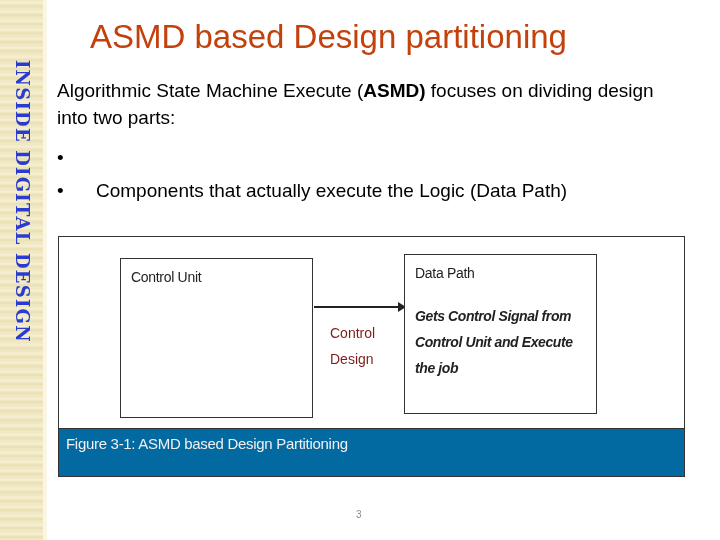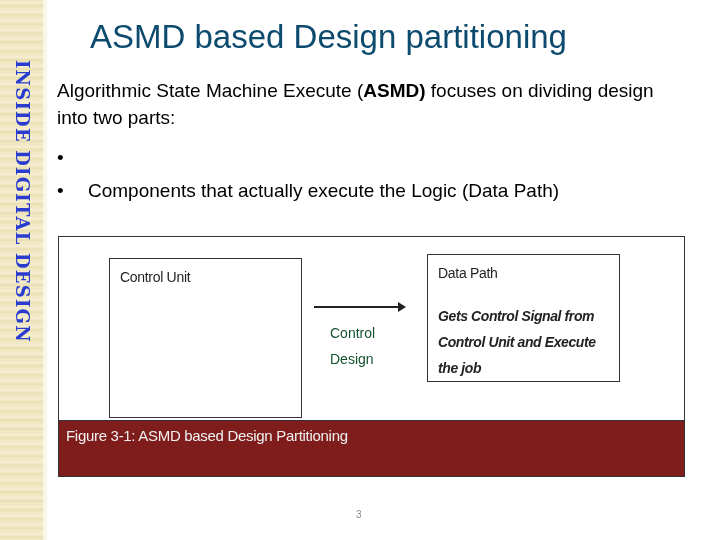--- a/index.html
+++ b/index.html
@@ -42,21 +42,21 @@
       letter-spacing: 1.2px;
       color: #2a3ccf;
       width: 410px;
     }
     .title {
       position: absolute;
       left: 90px;
       top: 18px;
       font-size: 33px;
       font-weight: normal;
-      color: #0c4a6e;
+      color: #c2410c;
       white-space: nowrap;
     }
     .intro {
       position: absolute;
       left: 57px;
       top: 77px;
       width: 610px;
       font-size: 19px;
       line-height: 27px;
     }
@@ -66,21 +66,21 @@
       left: 57px;
       top: 141px;
       margin: 0;
       padding: 0;
       list-style: none;
       font-size: 19px;
       line-height: 33px;
     }
     .bullets li { display: flex; white-space: nowrap; }
     .bullets .dot { width: 26px; }
-    .bullets li.b2 .txt { padding-left: 5px; }
+    .bullets li.b2 .txt { padding-left: 5px; margin-left: 8px; }
 
     .figure {
       position: absolute;
       left: 58px;
       top: 236px;
       width: 627px;
       height: 241px;
       border: 1.5px solid #333;
       box-sizing: border-box;
       background: #fff;
@@ -88,23 +88,23 @@
     .box {
       position: absolute;
       border: 1.5px solid #333;
       box-sizing: border-box;
       background: #fff;
       font-size: 14px;
       color: #222;
     }
     .box .head { position: absolute; left: 10px; top: 10px; letter-spacing: -0.3px; }
     .box .desc { position: absolute; left: 10px; font-style: italic; line-height: 26px; letter-spacing: -0.4px; }
-    .cu { left: 50px; top: 21px; width: 193px; height: 160px; }
+    .cu { left: 61px; top: 21px; width: 193px; height: 160px; }
     .cu .desc { top: 52px; width: 180px; }
-    .dp { left: 345px; top: 17px; width: 193px; height: 128px; margin-left: 23px; }
+    .dp { left: 345px; top: 17px; width: 193px; height: 160px; }
     .dp .desc { top: 48px; width: 180px; font-weight: bold; }
     .arrow {
       position: absolute;
       left: 255px;
       top: 69px;
       width: 86px;
       height: 2px;
       background: #222;
     }
     .arrow::after {
@@ -114,28 +114,28 @@
       border-left: 8px solid #222;
       border-top: 5px solid transparent;
       border-bottom: 5px solid transparent;
     }
     .signal {
       position: absolute;
       left: 271px;
       top: 83px;
       font-size: 14px;
       line-height: 26px;
-      color: #14532d;
+      color: #7f1d1d;
     }
     .caption {
       position: absolute;
       left: 0; bottom: 0;
       width: 100%;
-      height: 56px;
-      background: #7f1d1d;
+      height: 48px;
+      background: #0369a1;
       border-top: 1px solid #333;
       color: #f0f0f0;
       font-size: 15px;
       letter-spacing: -0.3px;
       padding: 6px 0 0 7px;
       box-sizing: border-box;
     }
     .page-num {
       position: absolute;
       left: 356px;

